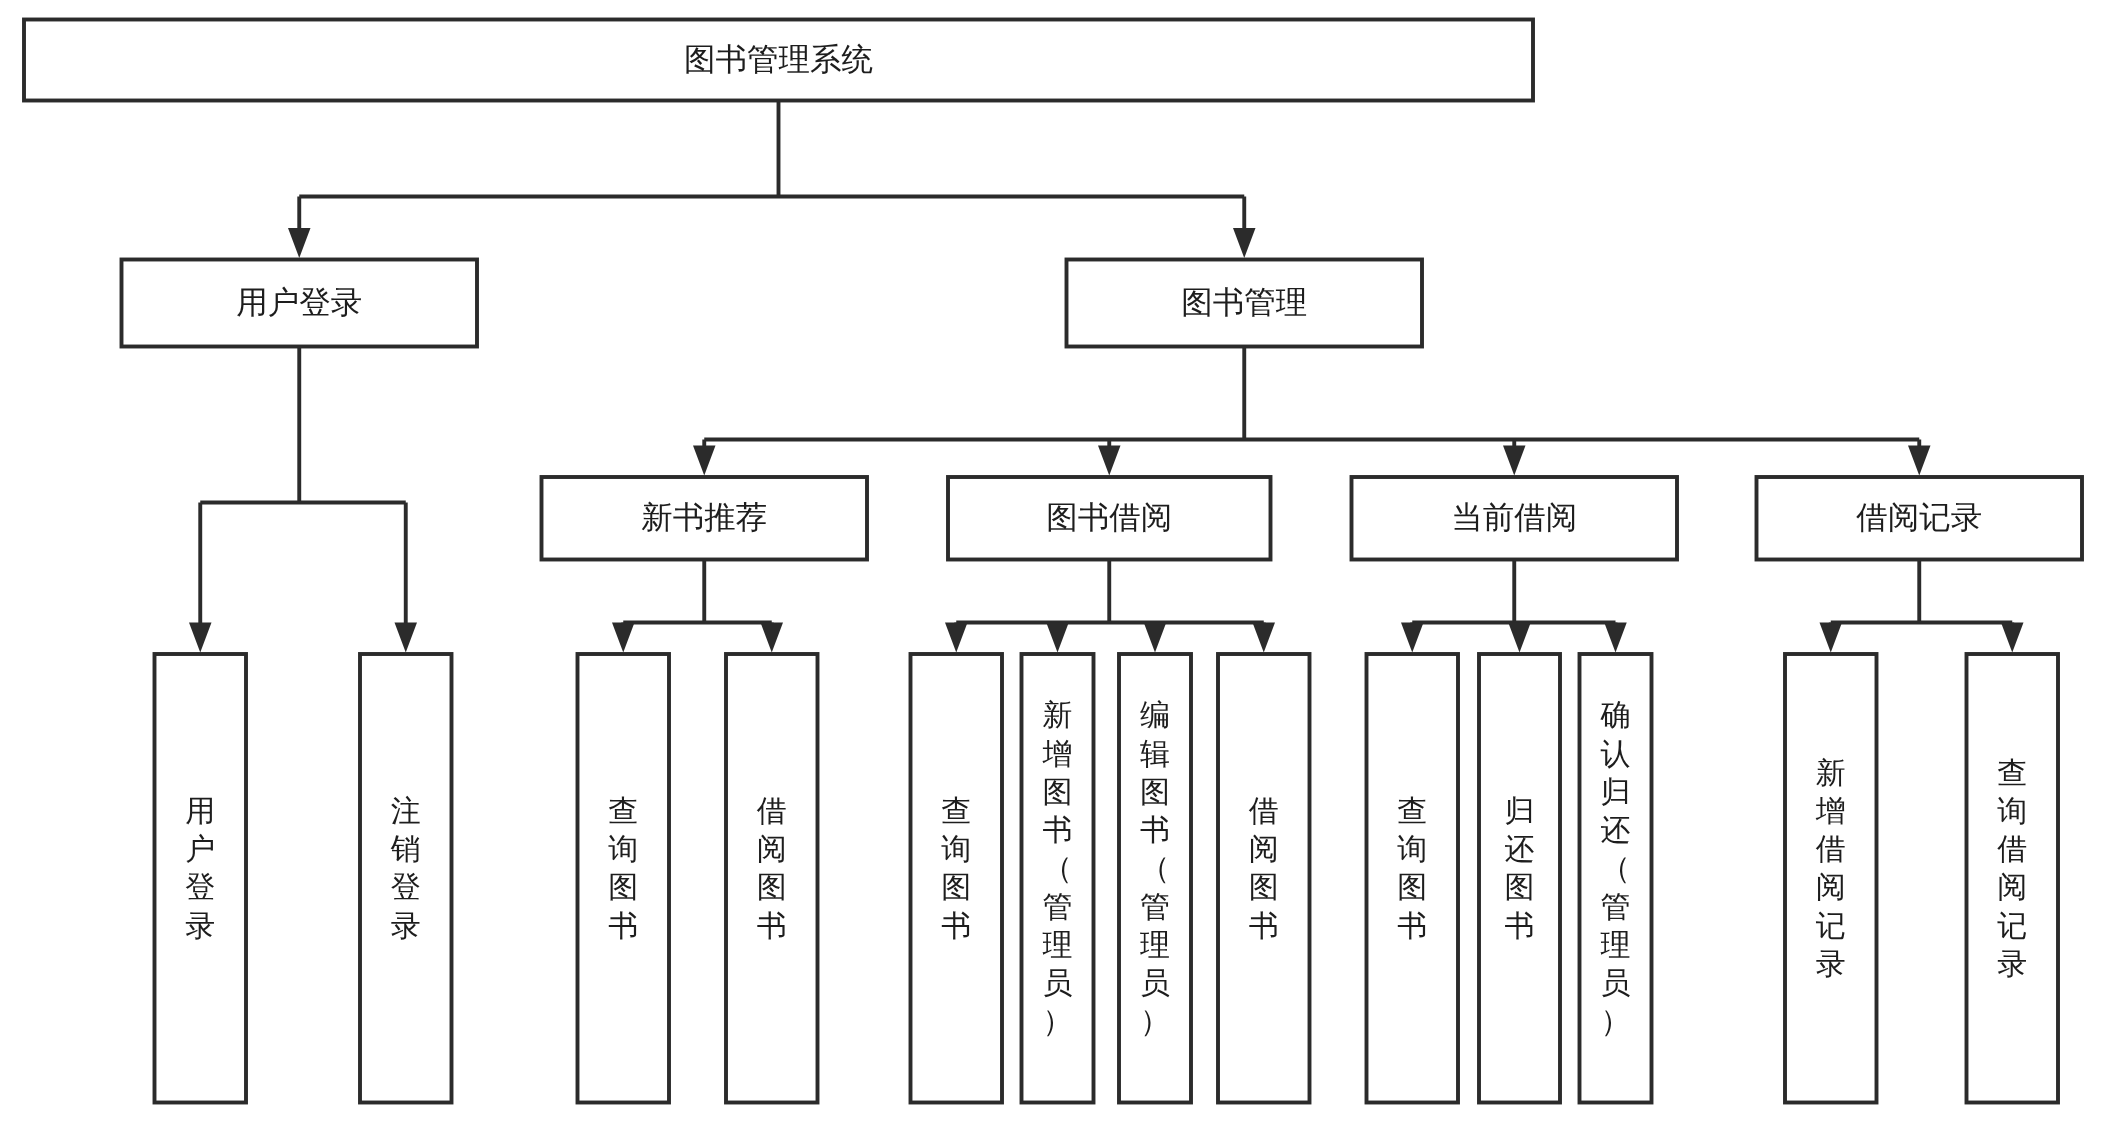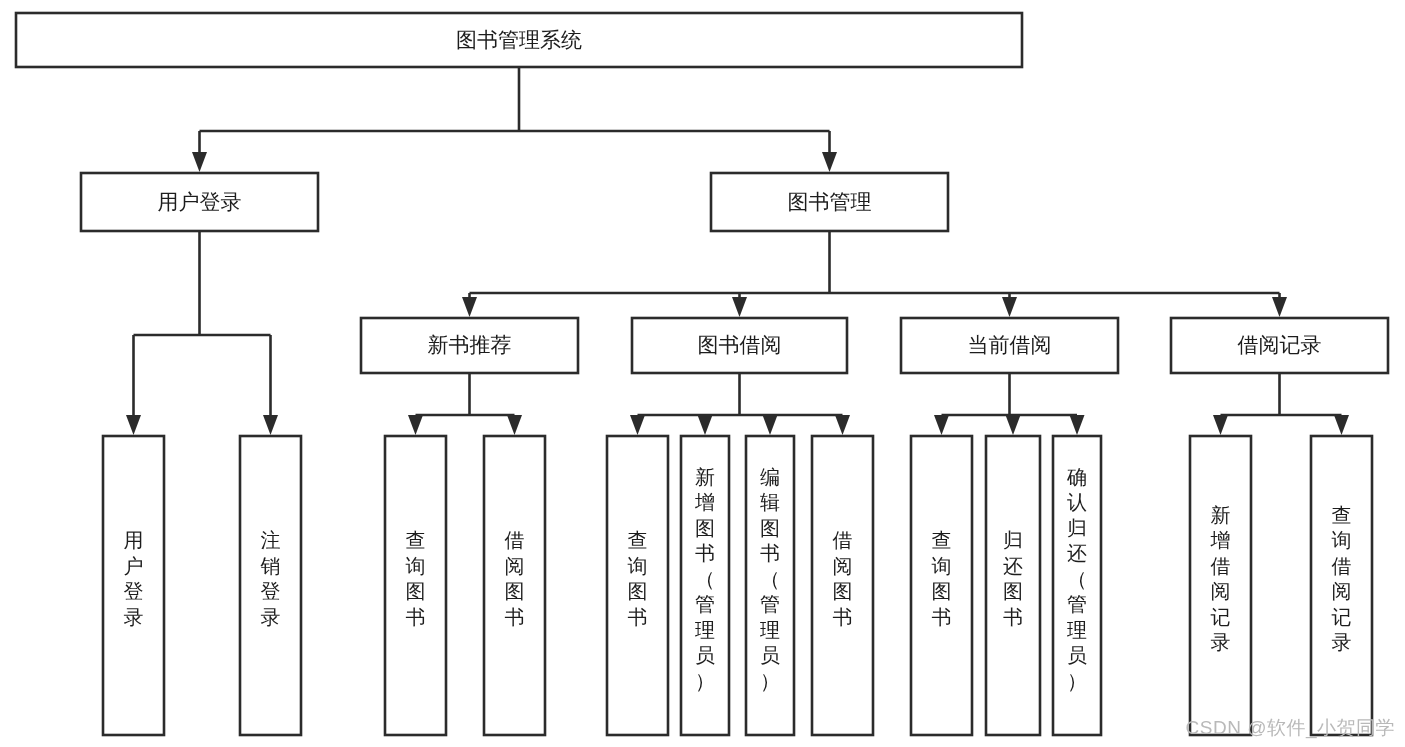--- a/index.html
+++ b/index.html
@@ -200,14 +200,13 @@
         <g>
           <rect x="1190" y="436" width="61" height="299" class="node-rect"></rect>
           <text x="1220.5" y="0" class="node-label-vert"><tspan x="1220.5" y="521.75">新</tspan><tspan x="1220.5" y="547.25">增</tspan><tspan x="1220.5" y="572.75">借</tspan><tspan x="1220.5" y="598.25">阅</tspan><tspan x="1220.5" y="623.75">记</tspan><tspan x="1220.5" y="649.25">录</tspan></text>
         </g>
         <g>
           <rect x="1311" y="436" width="61" height="299" class="node-rect"></rect>
           <text x="1341.5" y="0" class="node-label-vert"><tspan x="1341.5" y="521.75">查</tspan><tspan x="1341.5" y="547.25">询</tspan><tspan x="1341.5" y="572.75">借</tspan><tspan x="1341.5" y="598.25">阅</tspan><tspan x="1341.5" y="623.75">记</tspan><tspan x="1341.5" y="649.25">录</tspan></text>
         </g>
       </g>
   </svg>
-  <div class="watermark">CSDN @软件_小贺同学</div>
 </div>
 
 </body></html>

